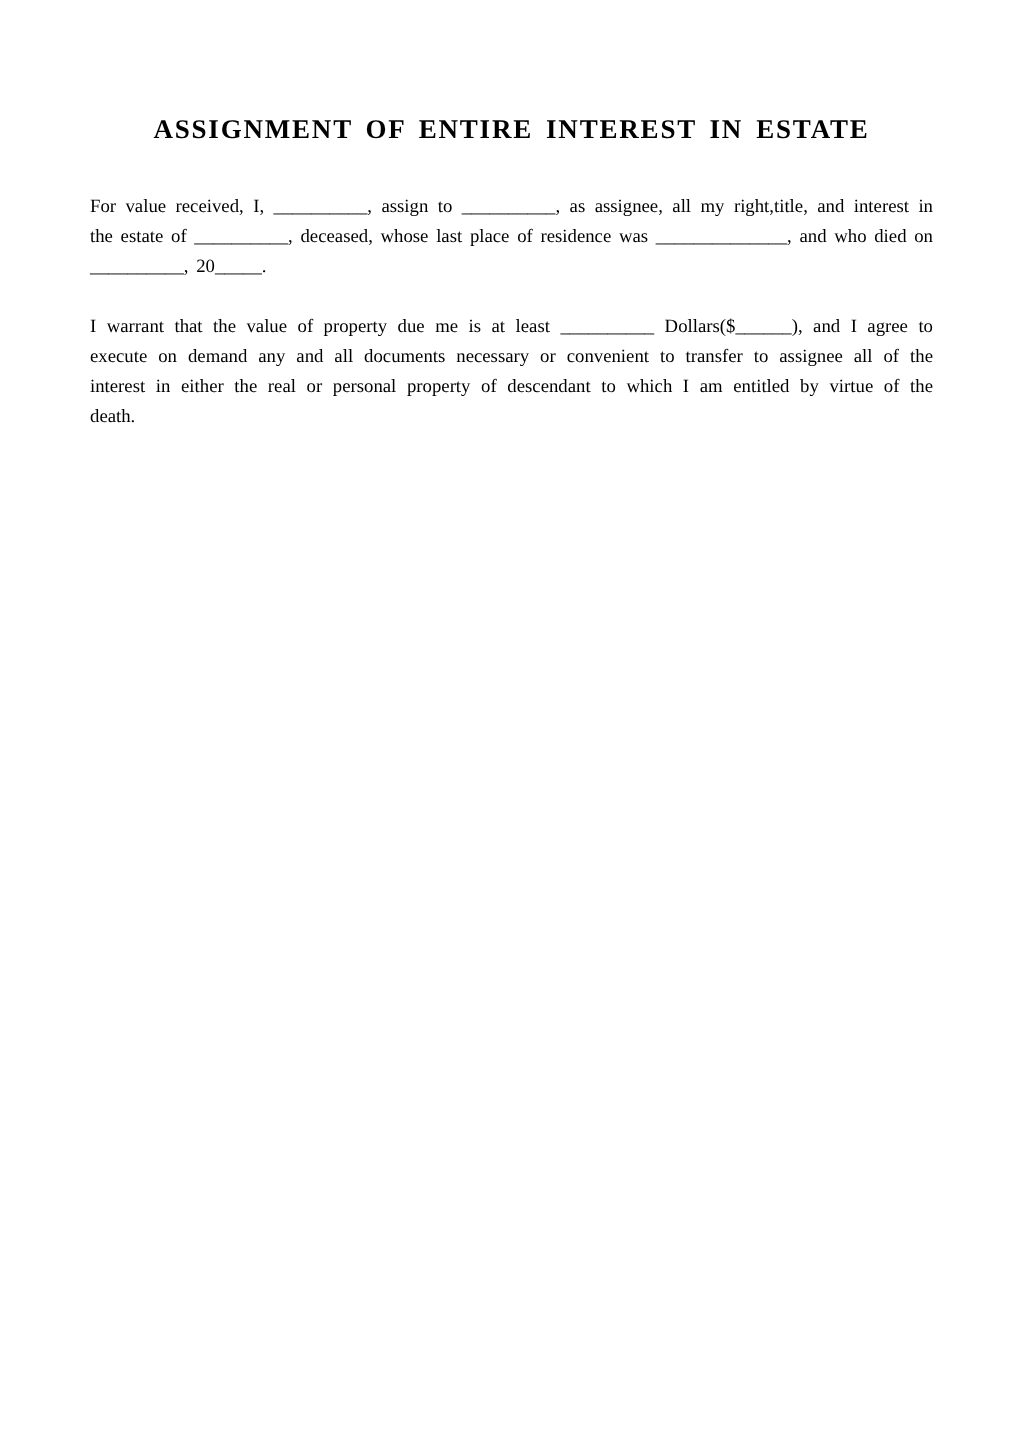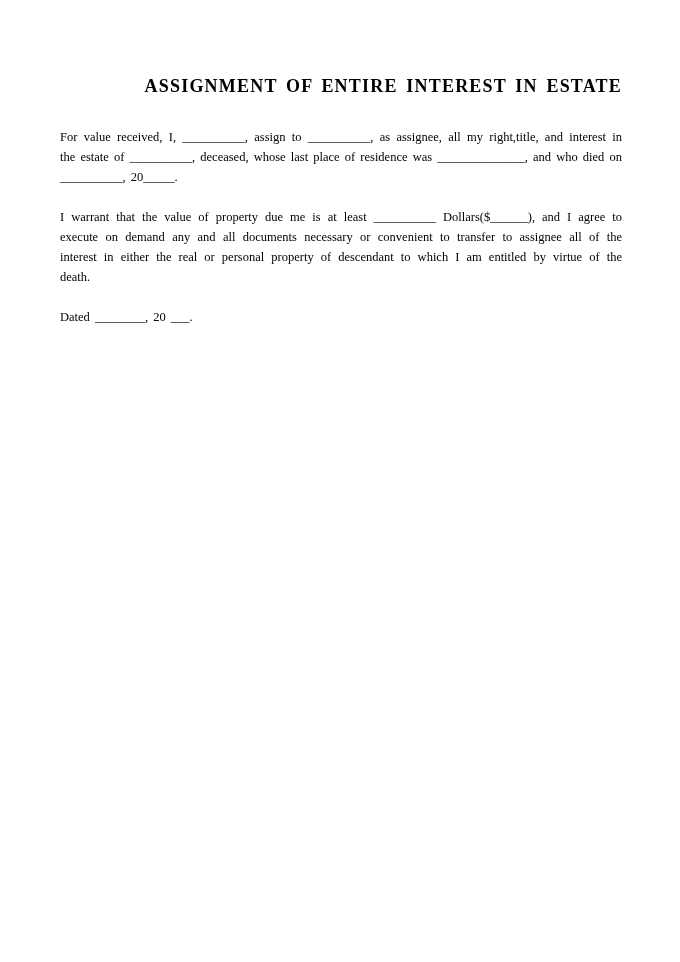--- a/index.html
+++ b/index.html
@@ -13,21 +13,21 @@
     height: 962px;
     background: #ffffff;
     box-sizing: border-box;
     padding: 76px 58px 0 60px;
     font-family: "Liberation Serif", "DejaVu Serif", serif;
     color: #000000;
   }
   .doc-title {
     font-size: 18px;
     font-weight: bold;
-    text-align: right;
+    text-align: center;
     letter-spacing: 1.2px;
     margin: 0 0 30px 0;
     word-spacing: 3px;
   }
   .para {
     font-size: 12.5px;
     line-height: 20px;
     text-align: justify;
     text-justify: inter-word;
     margin: 0 0 20px 0;
@@ -52,17 +52,16 @@
 
 <div class="page">
 
   <h1 class="doc-title">ASSIGNMENT OF ENTIRE INTEREST IN ESTATE</h1>
 
   <p class="para">For value received, I, __________, assign to __________, as assignee, all my right,title, and interest in the estate of __________, deceased, whose last place of residence was ______________, and who died on __________, 20_____.</p>
 
   <p class="para">I warrant that the value of property due me is at least __________ Dollars($______), and I agree to execute on demand any and all documents necessary or convenient to transfer to assignee all of the interest in either the real or personal property of descendant to which I am entitled by virtue of the death.</p>
 
 
-  <p class="line dated">Dated ________, 20 ___.</p>
 
 
 
 </div>
 
 </body></html>

